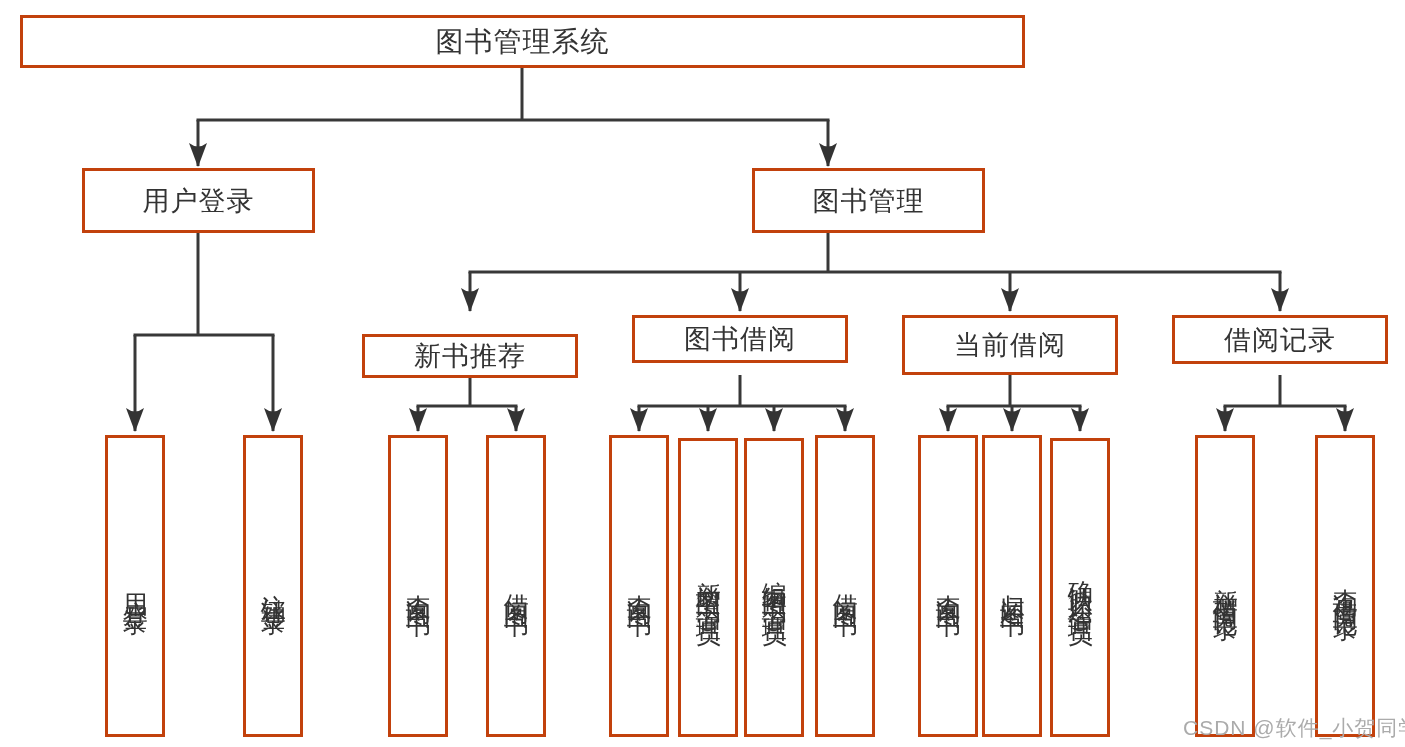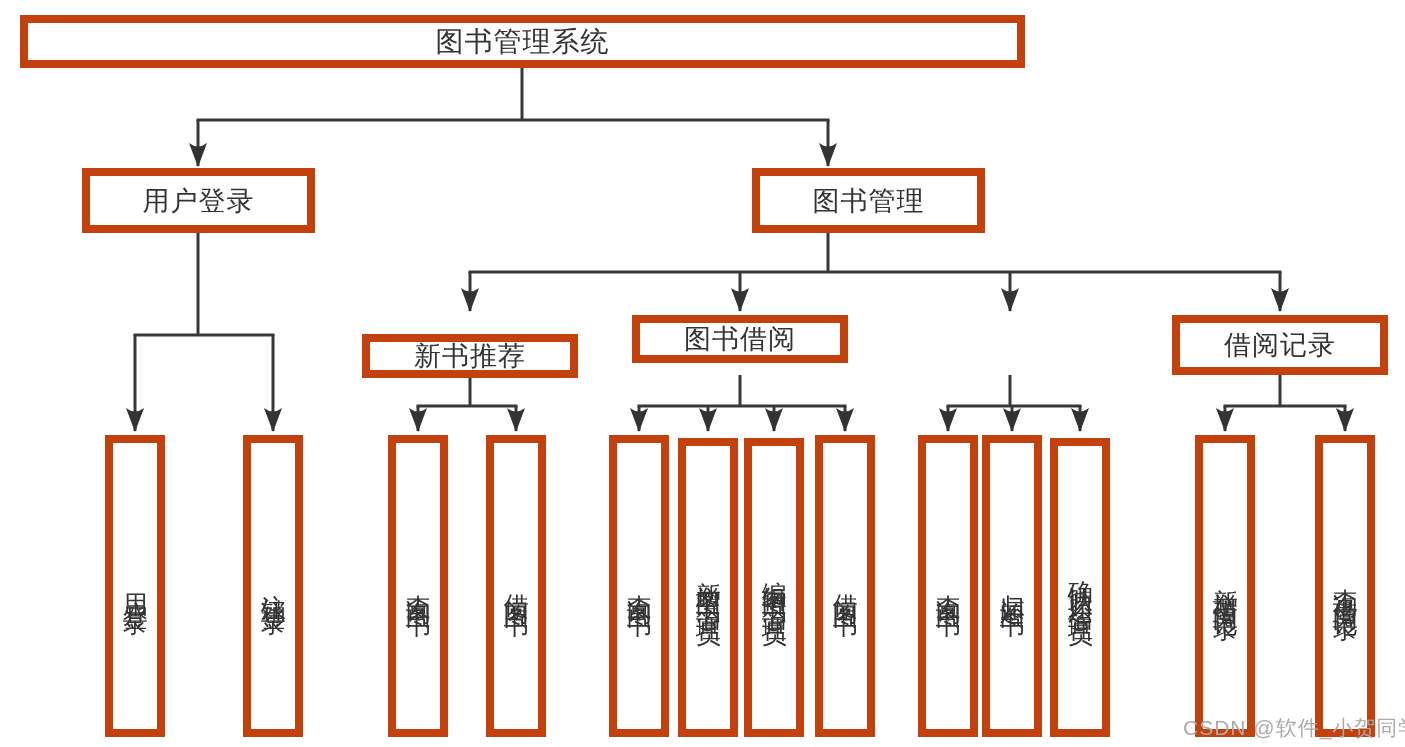--- a/index.html
+++ b/index.html
@@ -4,21 +4,21 @@
 <style>
   html,body { margin:0; padding:0; background:#ffffff; }
   .stage {
     position:relative; width:1405px; height:747px;
     background:#ffffff; overflow:hidden;
     font-family:"Liberation Sans","DejaVu Sans",sans-serif;
   }
   .connector-layer { position:absolute; left:0; top:0; width:1405px; height:747px; pointer-events:none; }
   .node {
     position:absolute; box-sizing:border-box;
-    border:8px solid #c2410c; background:#ffffff;
+    border:3px solid #c2410c; background:#ffffff;
     display:flex; align-items:center; justify-content:center;
     color:#333333; z-index:2;
   }
   .root-node  { font-size:28px; letter-spacing:1px; }
   .h-node     { font-size:27px; letter-spacing:1px; }
   .leaf-node  { font-size:25px; }
   .leaf-node .vtext {
     writing-mode:vertical-rl; text-orientation:mixed;
     letter-spacing:6px; line-height:1.1; white-space:nowrap;
   }
@@ -93,21 +93,24 @@
   <div class="node h-node" style="left:712px; top:168px; width:233px; height:65px;margin-left:40px;">
     <span>图书管理</span>
   </div>
 
   <div class="node h-node" style="left:362px; top:334px; width:216px; height:44px;">
     <span>新书推荐</span>
   </div>
   <div class="node h-node" style="left:632px; top:315px; width:216px; height:48px;">
     <span>图书借阅</span>
   </div>
-  <div class="node h-node" style="left:1172px; top:315px; width:216px; height:60px;">
+  <div class="node h-node" style="left:902px; top:315px; width:216px; height:60px;">
+    <span>当前借阅</span>
+  </div>
+  <div class="node h-node" style="left:1172px; top:315px; width:216px; height:49px;">
     <span>借阅记录</span>
   </div>
 
   <div class="node leaf-node" style="left:105px; top:435px; width:60px; height:302px;">
     <span class="vtext">用户登录</span>
   </div>
   <div class="node leaf-node" style="left:243px; top:435px; width:60px; height:302px;">
     <span class="vtext">注销登录</span>
   </div>
 

